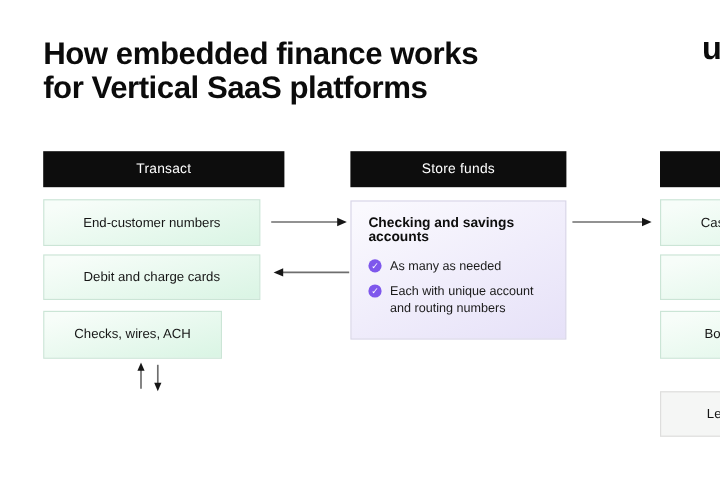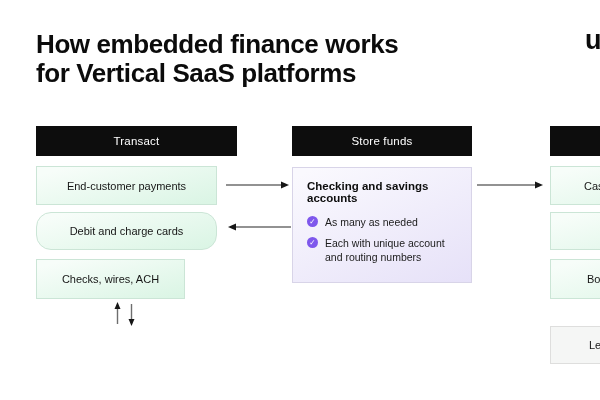--- a/index.html
+++ b/index.html
@@ -46,23 +46,23 @@
   <h1 class="title" style="margin:0;">
     <span>How embedded finance works</span>
     <span>for Vertical SaaS platforms</span>
   </h1>
 
   <div class="logo">u</div>
 
   <div class="colhead" style="left:36px; width:201px;">Transact</div>
 
   <div class="box green" style="left:36px; top:166px; width:181px; height:39px;">
-    <span>End-customer payments</span>
+    <span>End-customer numbers</span>
   </div>
-  <div class="box green" style="left:36px; top:212px; width:181px; height:38px;border-radius:15px;">
+  <div class="box green" style="left:36px; top:212px; width:181px; height:38px;">
     <span>Debit and charge cards</span>
   </div>
   <div class="box green" style="left:36px; top:259px; width:149px; height:40px;">
     <span>Checks, wires, ACH</span>
   </div>
 
   <svg class="arrow" style="left:110px; top:302px;" width="30" height="24">
     <line x1="7.5" y1="22" x2="7.5" y2="6"></line>
     <polygon points="4.5,7 7.5,0 10.5,7"></polygon>
     <line x1="21.5" y1="2" x2="21.5" y2="18"></line>

